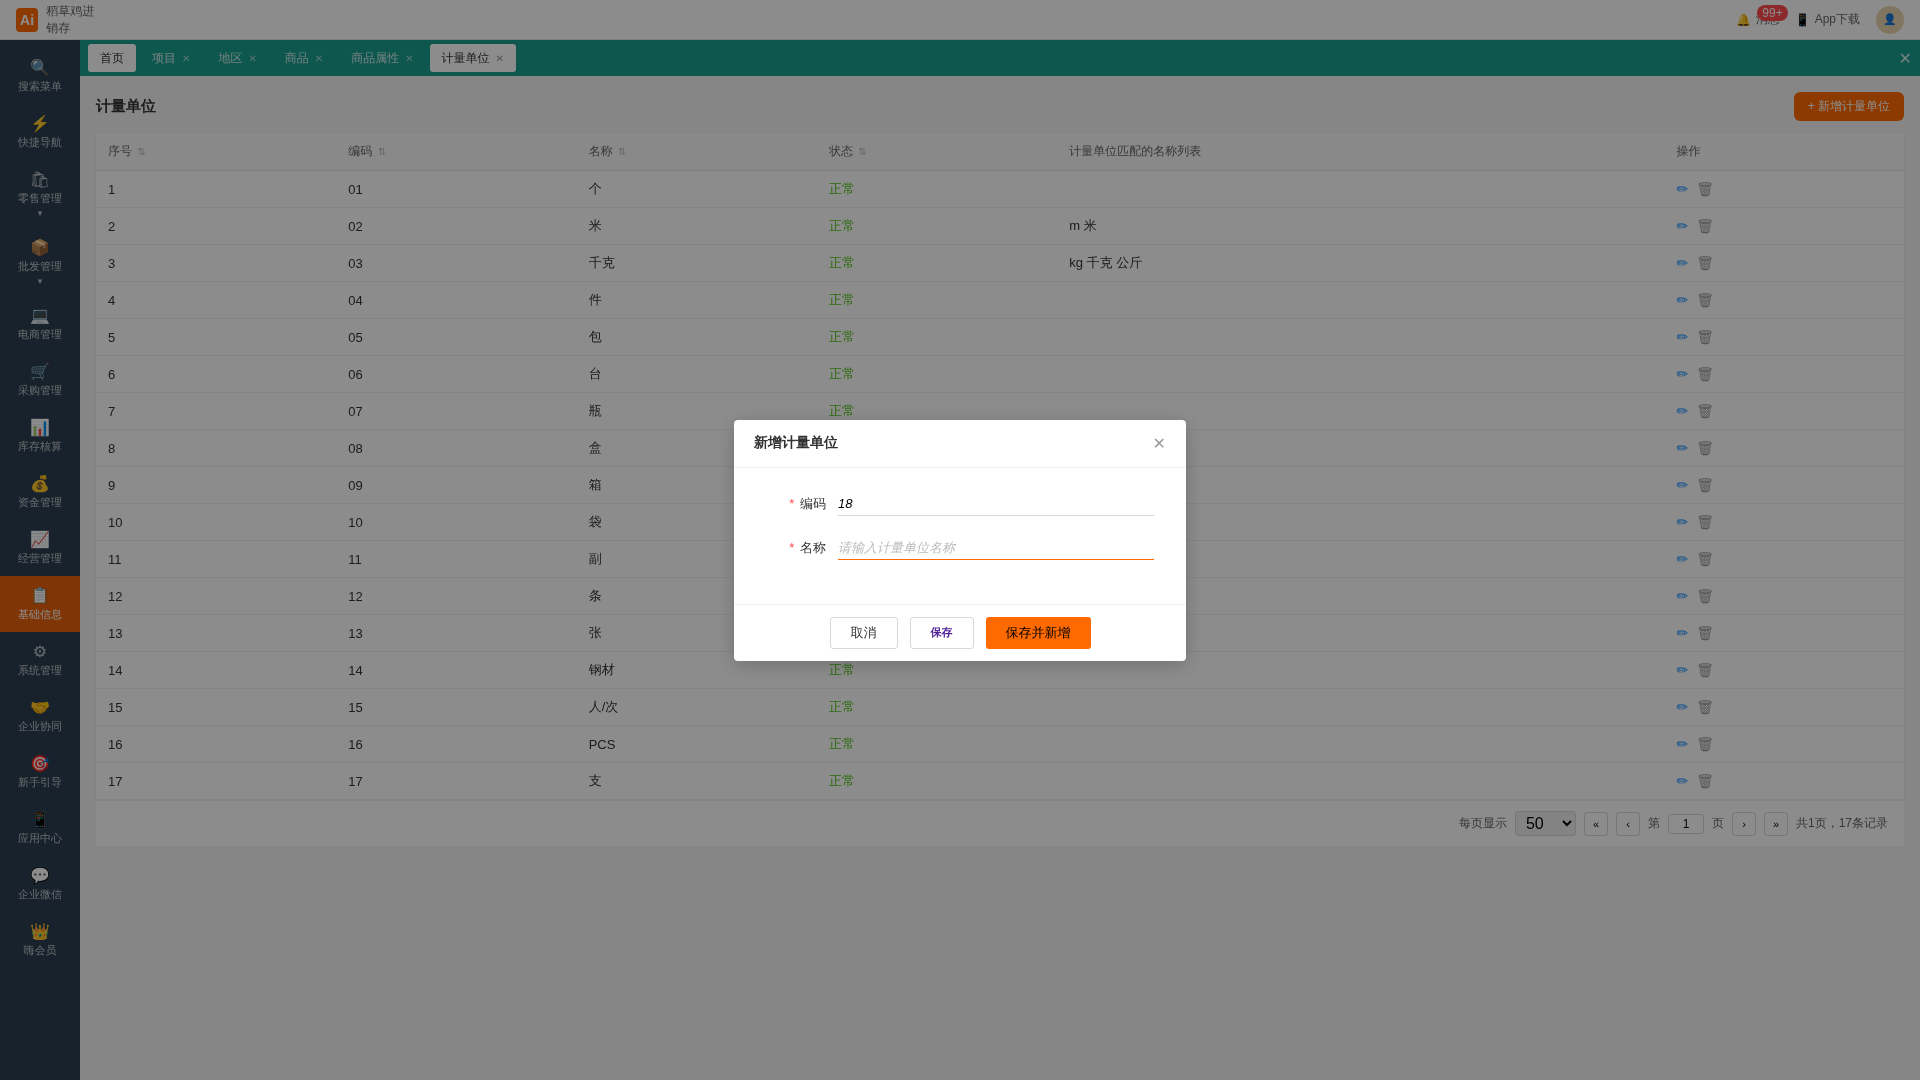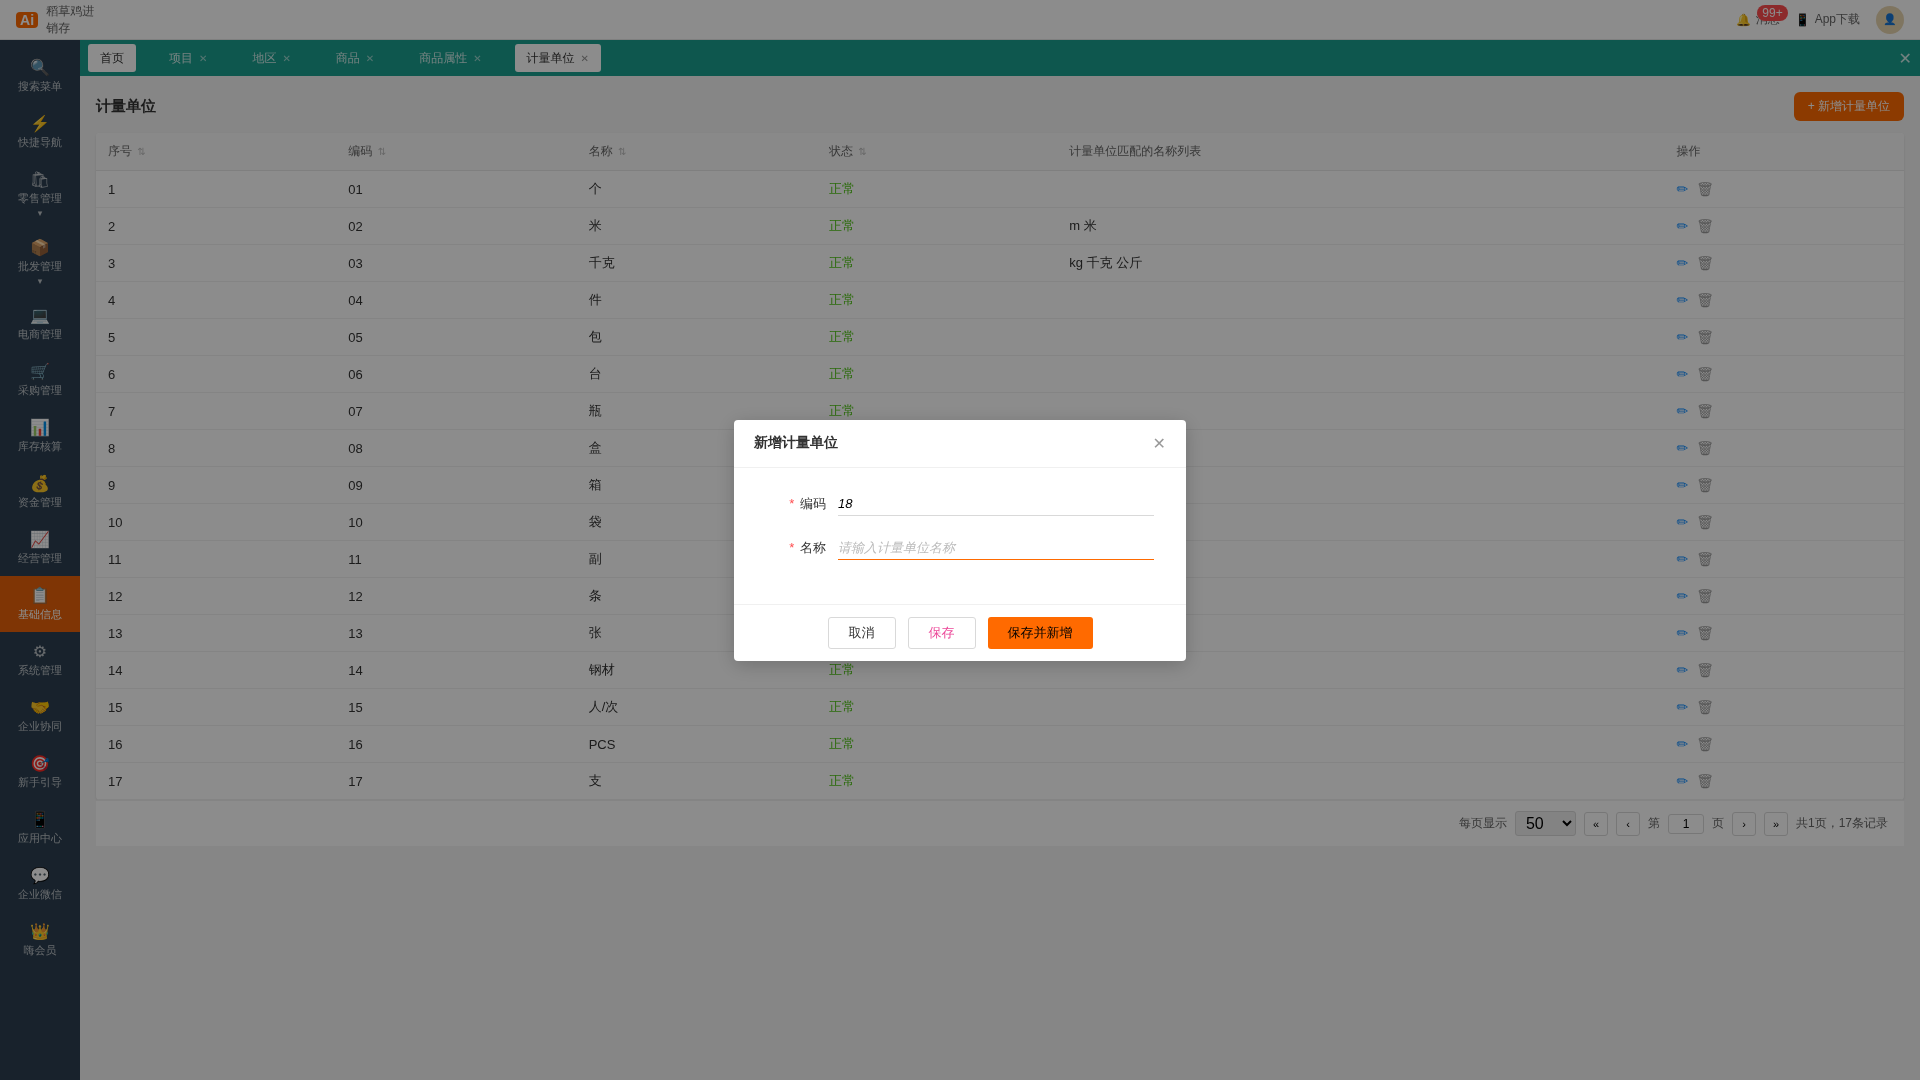--- a/index.html
+++ b/index.html
@@ -3,41 +3,41 @@
   <meta charset="utf-8">
   <style>
     * { box-sizing: border-box; margin: 0; padding: 0; }
     body { font-family: "Microsoft YaHei", "PingFang SC", sans-serif; font-size: 13px; background: #f0f2f5; color: #333; }
 
     
     .app-container { display: flex; flex-direction: column; height: 1080px; width: 1920px; }
     .top-bar { height: 40px; background: #fff; border-bottom: 1px solid #e8e8e8; display: flex; align-items: center; padding: 0 16px; justify-content: space-between; }
     .top-bar-left { display: flex; align-items: center; gap: 12px; }
     .logo-area { display: flex; align-items: center; gap: 8px; width: 80px; }
-    .logo-icon { width: 32px; height: 16px; background: #ff6a00; border-radius: 4px; display: flex; align-items: center; justify-content: center; color: #fff; font-weight: bold; font-size: 14px; }
+    .logo-icon { width: 32px; height: 24px; background: #ff6a00; border-radius: 4px; display: flex; align-items: center; justify-content: center; color: #fff; font-weight: bold; font-size: 14px; }
     .logo-text { font-size: 12px; color: #666; }
     .top-bar-right { display: flex; align-items: center; gap: 16px; }
     .notification-btn { position: relative; cursor: pointer; display: flex; align-items: center; gap: 4px; color: #666; font-size: 12px; }
     .badge { background: #ff4d4f; color: #fff; border-radius: 10px; font-size: 12px; padding: 1px 5px; position: absolute; top: -6px; right: -8px; }
     .app-download { display: flex; align-items: center; gap: 4px; color: #666; font-size: 12px; cursor: pointer; }
     .user-avatar { width: 28px; height: 28px; border-radius: 50%; background: #e8d5b0; display: flex; align-items: center; justify-content: center; font-size: 11px; cursor: pointer; }
 
     .main-layout { display: flex; flex: 1; overflow: hidden; }
 
     
     .sidebar { width: 80px; background: #2c3e50; display: flex; flex-direction: column; align-items: center; padding-top: 8px; }
     .sidebar-item { width: 100%; padding: 10px 4px; display: flex; flex-direction: column; align-items: center; cursor: pointer; color: #bdc3c7; font-size: 11px; gap: 2px; }
     .sidebar-item.active { background: #e8620a; color: #fff; }
     .sidebar-item-icon { font-size: 16px; }
 
     
     .content-area { flex: 1; display: flex; flex-direction: column; overflow: hidden; }
 
     
-    .tab-bar { height: 36px; background: #1a9f8f; display: flex; align-items: center; padding: 0 8px; gap: 21px; position: relative; }
+    .tab-bar { height: 36px; background: #1a9f8f; display: flex; align-items: center; padding: 0 8px; gap: 4px; position: relative; }
     .tab { display: flex; align-items: center; gap: 6px; padding: 0 12px; height: 28px; border-radius: 3px; cursor: pointer; font-size: 12px; color: rgba(255,255,255,0.8); }
     .tab.active { background: #fff; color: #333; }
     .tab-close { font-size: 10px; opacity: 0.7; }
     .tab-close-bar { position: absolute; right: 8px; top: 50%; transform: translateY(-50%); color: rgba(255,255,255,0.8); cursor: pointer; font-size: 16px; }
 
     
     .page-content { flex: 1; padding: 16px; overflow-y: auto; background: #f5f5f5; }
     .page-header { display: flex; justify-content: space-between; align-items: center; margin-bottom: 12px; }
     .page-title { font-size: 15px; font-weight: bold; color: #333; }
     .add-btn { background: #ff6a00; color: #fff; border: none; padding: 6px 14px; border-radius: 6px; cursor: pointer; font-size: 12px; }
@@ -69,21 +69,21 @@
     .modal-close { cursor: pointer; color: #999; font-size: 16px; }
     .modal-body { padding: 24px 32px; }
     .form-row { display: flex; align-items: center; margin-bottom: 20px; justify-content: flex-end; }
     .form-label { width: 60px; text-align: right; margin-right: 12px; font-size: 13px; color: #333; }
     .required { color: #ff4d4f; margin-right: 2px; }
     .form-input { flex: 1; border: none; border-bottom: 1px solid #d9d9d9; padding: 4px 0; font-size: 13px; outline: none; font-style: italic; }
     .form-input.active-input { border-bottom: 1px solid #ff6a00; }
     .form-input::placeholder { color: #bbb; }
     .modal-footer { padding: 12px 20px; display: flex; justify-content: center; gap: 12px; border-top: 1px solid #f0f0f0; }
     .btn-cancel { border: 1px solid #d9d9d9; background: #fff; color: #333; padding: 6px 20px; border-radius: 3px; cursor: pointer; font-size: 13px; }
-    .btn-save { border: 1px solid #d9d9d9; background: #fff; color: #ec4899; padding: 6px 20px; border-radius: 3px; cursor: pointer; font-size: 13px; }
+    .btn-save { border: 1px solid #d9d9d9; background: #fff; color: #4c1d95; padding: 6px 20px; border-radius: 3px; cursor: pointer; font-size: 11px; font-weight: bold; }
     .btn-save-new { border: none; background: #ff6a00; color: #000000; padding: 6px 20px; border-radius: 3px; cursor: pointer; font-size: 13px; }
   </style>
 </head>
 <body>
 
 <div class="app-container">
 
   <div class="top-bar">
     <div class="top-bar-left">
       <div class="logo-area">

